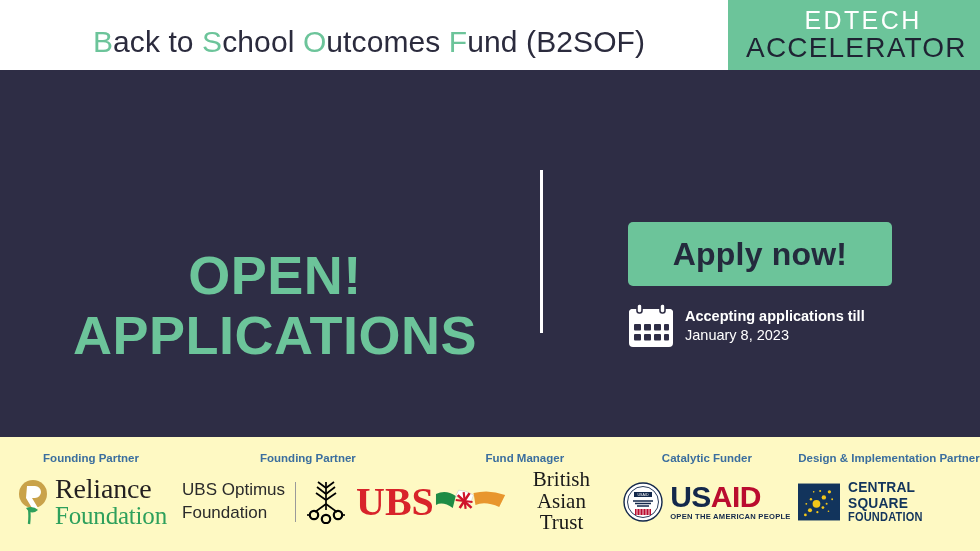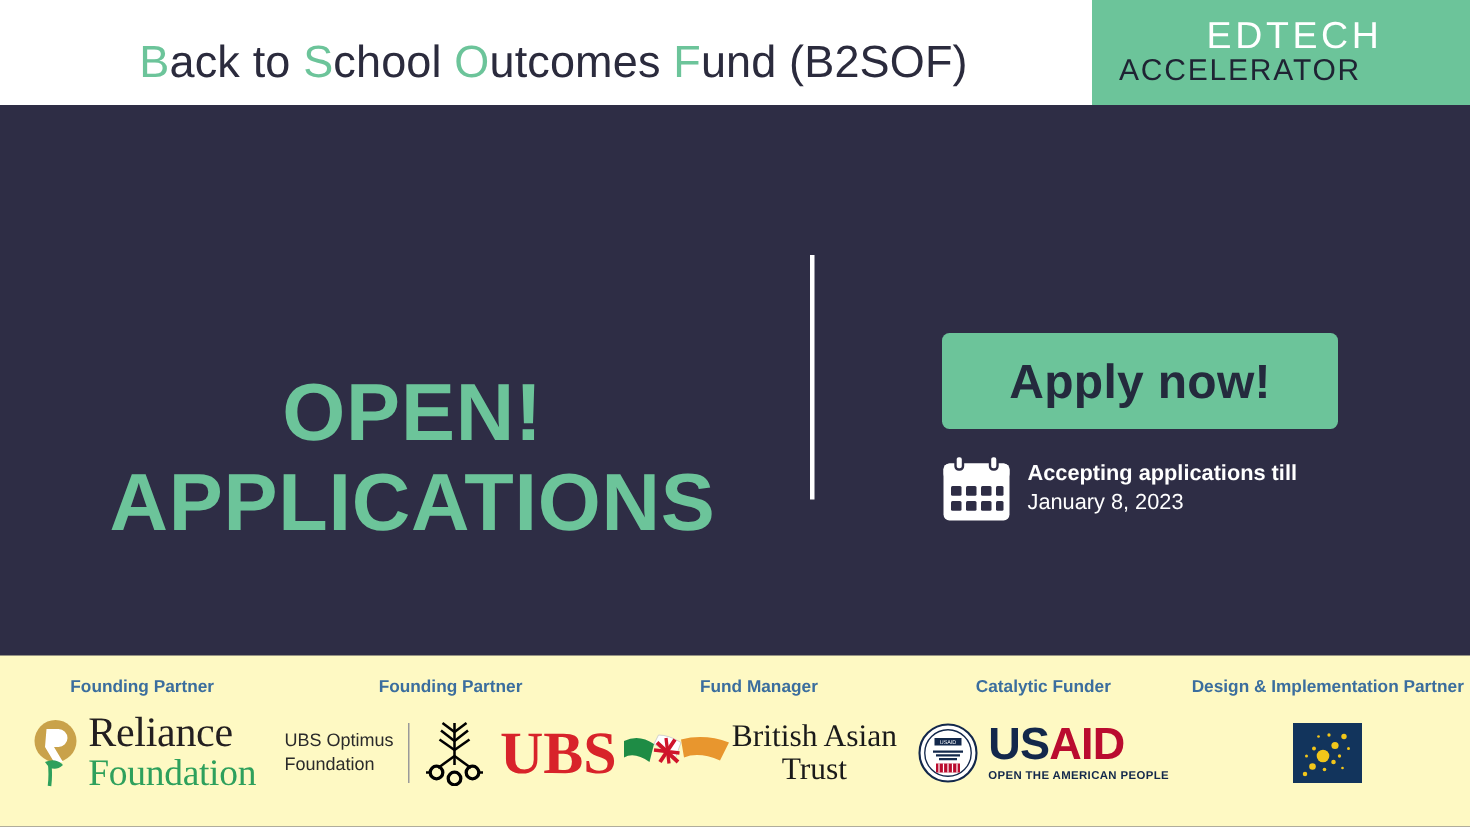--- a/index.html
+++ b/index.html
@@ -30,21 +30,21 @@
     width:252px;background:#6cc49a;
     display:flex;flex-direction:column;justify-content:center;
     padding-left:18px;box-sizing:border-box;
   }
   .badge-line1{
     font-size:25px;letter-spacing:2.4px;color:#ffffff;font-weight:400;
     line-height:1.02;
     text-align:center;
   }
   .badge-line2{
-    font-size:20px;letter-spacing:1.2px;color:#1f2333;font-weight:400;
+    font-size:28px;letter-spacing:1.2px;color:#1f2333;font-weight:400;
     line-height:1.05;
   }
 
   
   .main{
     position:absolute;top:70px;left:0;width:980px;height:367px;
     background:#2e2d45;
   }
   .headline{
     position:absolute;left:40px;top:175px;width:470px;
@@ -92,21 +92,21 @@
   
   .reliance{display:flex;align-items:center;gap:4px;}
   .rel-mark{width:36px;height:48px;display:block;}
   .rel-text{font-family:"Liberation Serif", serif;line-height:1.0;}
   .rel-1{font-size:28px;color:#231f20;letter-spacing:-.2px;}
   .rel-2{font-size:25px;color:#2ea05c;letter-spacing:-.2px;}
 
   
   .ubs{display:flex;align-items:center;gap:10px;}
   .ubs-opt{
-    font-size:12px;color:#2b2b2b;line-height:1.3;text-align:left;
+    font-size:17px;color:#2b2b2b;line-height:1.3;text-align:left;
     white-space:nowrap;
   }
   .ubs-rule{width:1px;height:40px;background:#9a9a9a;}
   .ubs-keys{width:40px;height:44px;display:block;}
   .ubs-word{
     font-family:"Liberation Serif", serif;font-weight:700;
     font-size:40px;color:#d8232a;letter-spacing:0px;line-height:1;
   }
 
   
@@ -315,18 +315,22 @@
               <circle cx="14" cy="17" r="1.3"></circle>
               <circle cx="31" cy="22" r="1.1"></circle>
               <circle cx="21" cy="31" r="1.2"></circle>
               <circle cx="9" cy="22" r="1"></circle>
               <circle cx="37" cy="17" r="1"></circle>
               <circle cx="24" cy="8" r="1.1"></circle>
               <circle cx="17" cy="9" r=".9"></circle>
               <circle cx="33" cy="30" r=".9"></circle>
             </g>
           </svg>
+          <div class="csf-text">
+            <div class="csf-1">CENTRAL SQUARE</div>
+            <div class="csf-2">FOUNDATION</div>
+          </div>
         </div>
       </div>
     </div>
 
   </div>
 </div>
 
 </body></html>

